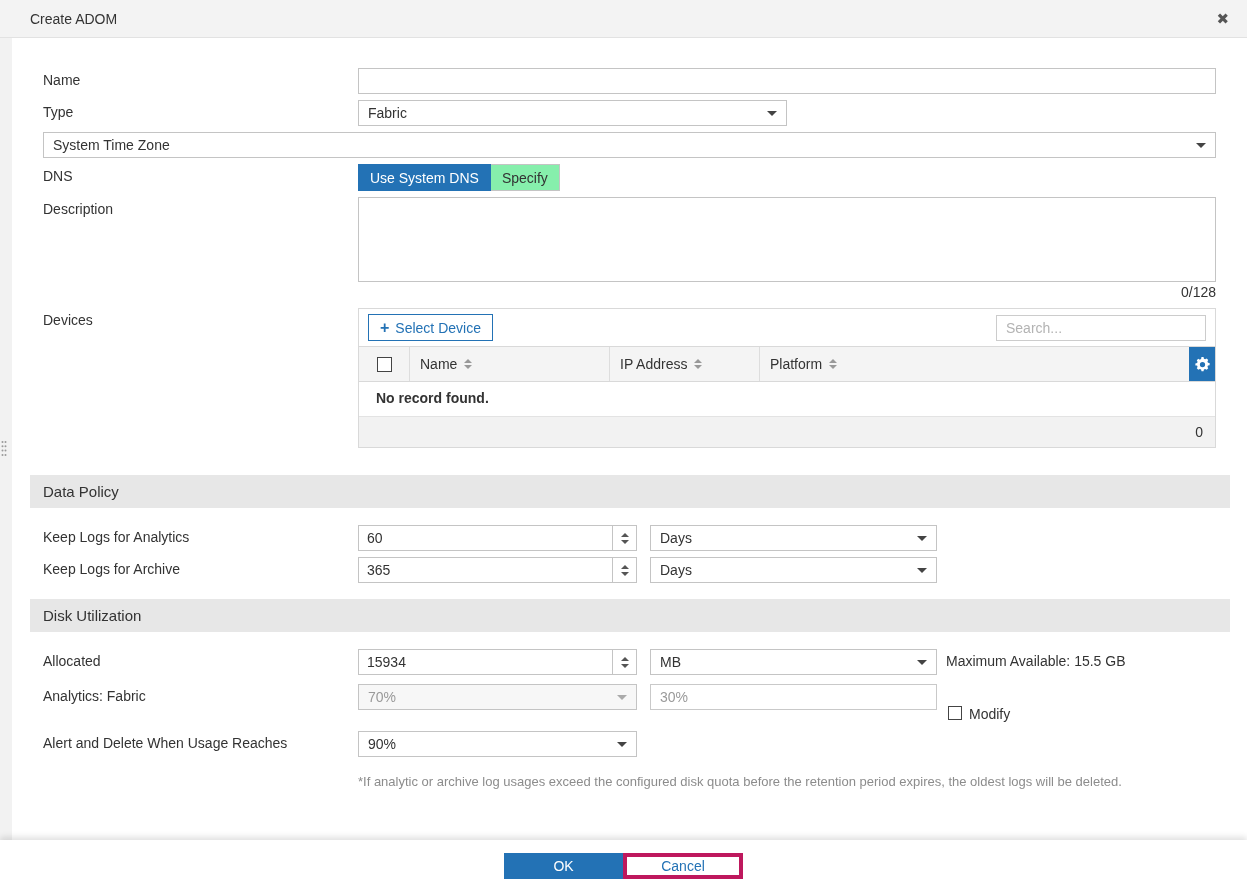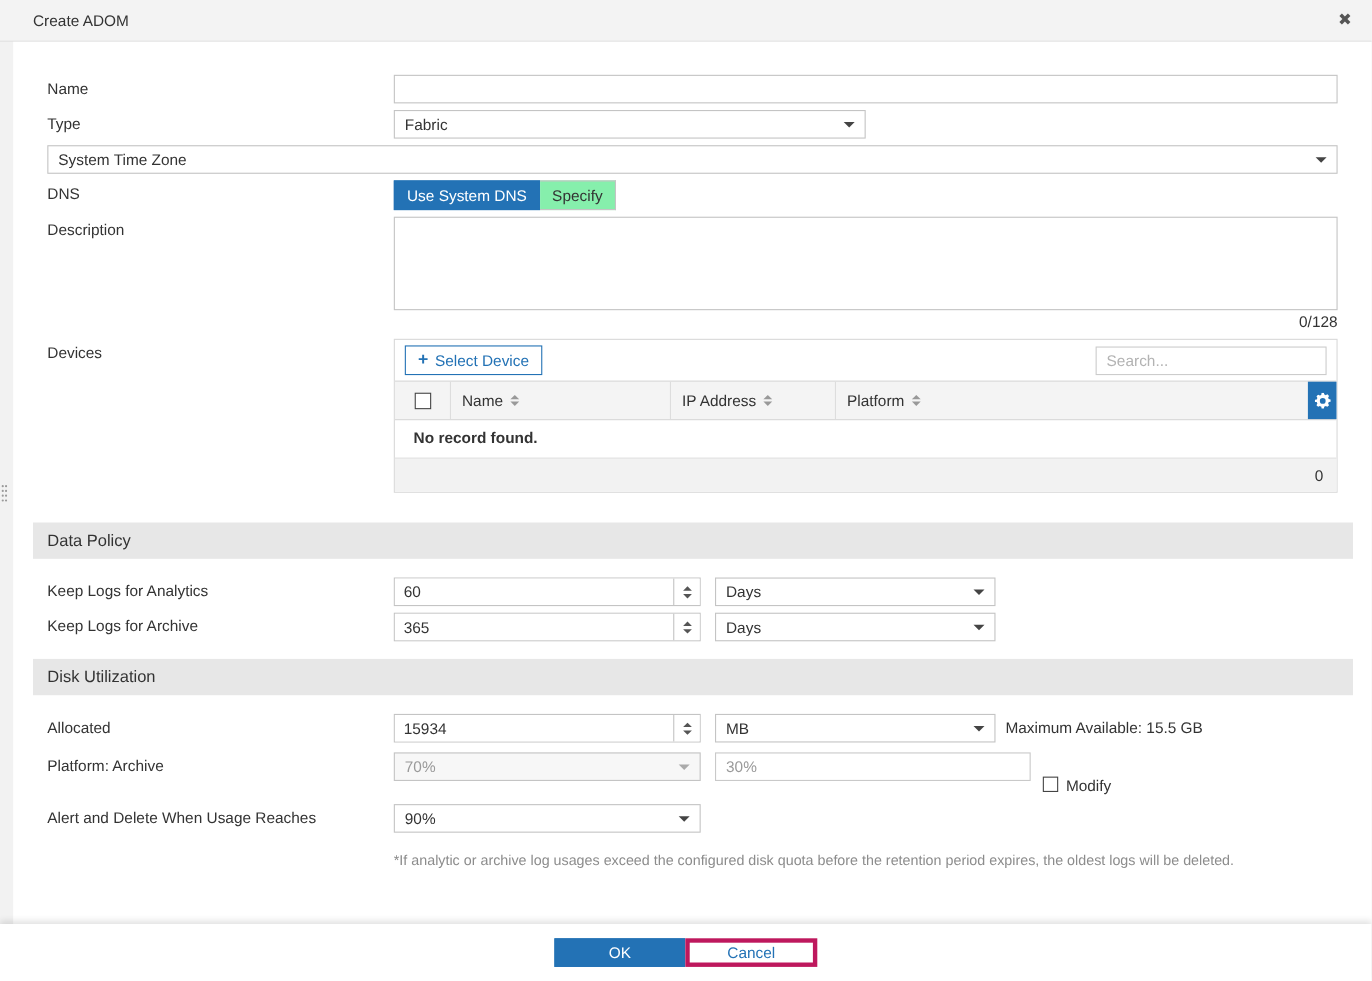--- a/index.html
+++ b/index.html
@@ -52,21 +52,21 @@
   .caret-down {
     width:0; height:0;
     border-left:5px solid transparent; border-right:5px solid transparent;
     border-top:5px solid #444; flex:none; margin-left:8px;
   }
   .dropdown.disabled { background:#f7f7f7; color:#9a9a9a; }
   .dropdown.disabled .caret-down { border-top-color:#aaa; }
 
   .dd-type { width:429px; }
   .dd-full { flex:1; }
-  .dd-unit { width:255px; margin-left:13px;text-align:center; }
+  .dd-unit { width:287px; margin-left:13px;text-align:center; }
   .dd-narrow { width:279px; }
 
   
   .segmented { display:inline-flex; }
   .seg-btn {
     height:27px; padding:0 11px; display:flex; align-items:center;
     background:#86efac; border:1px solid #c4c4c4; color:#333; cursor:pointer; font-size:14px;
   }
   .seg-btn + .seg-btn { border-left:none; }
   .seg-btn.active { background:#2372b5; border-color:#2372b5; color:#fff; }
@@ -330,21 +330,21 @@
       </div>
       <div class="dropdown dd-unit">
         <span class="dd-text">MB</span>
         <span class="caret-down"></span>
       </div>
       <div class="side-note">Maximum Available: 15.5 GB</div>
     </div>
   </div>
 
   <div class="form-row" style="margin-bottom:9px;">
-    <div class="form-label">Platform: Archive</div>
+    <div class="form-label">Analytics: Fabric</div>
     <div class="form-control">
       <div class="dropdown dd-narrow disabled">
         <span class="dd-text">70%</span>
         <span class="caret-down"></span>
       </div>
       <input type="text" class="pct-input" value="30%" style="">
       <div class="modify-wrap">
         <span class="modify-checkbox"></span>
         <span>Modify</span>
       </div>

